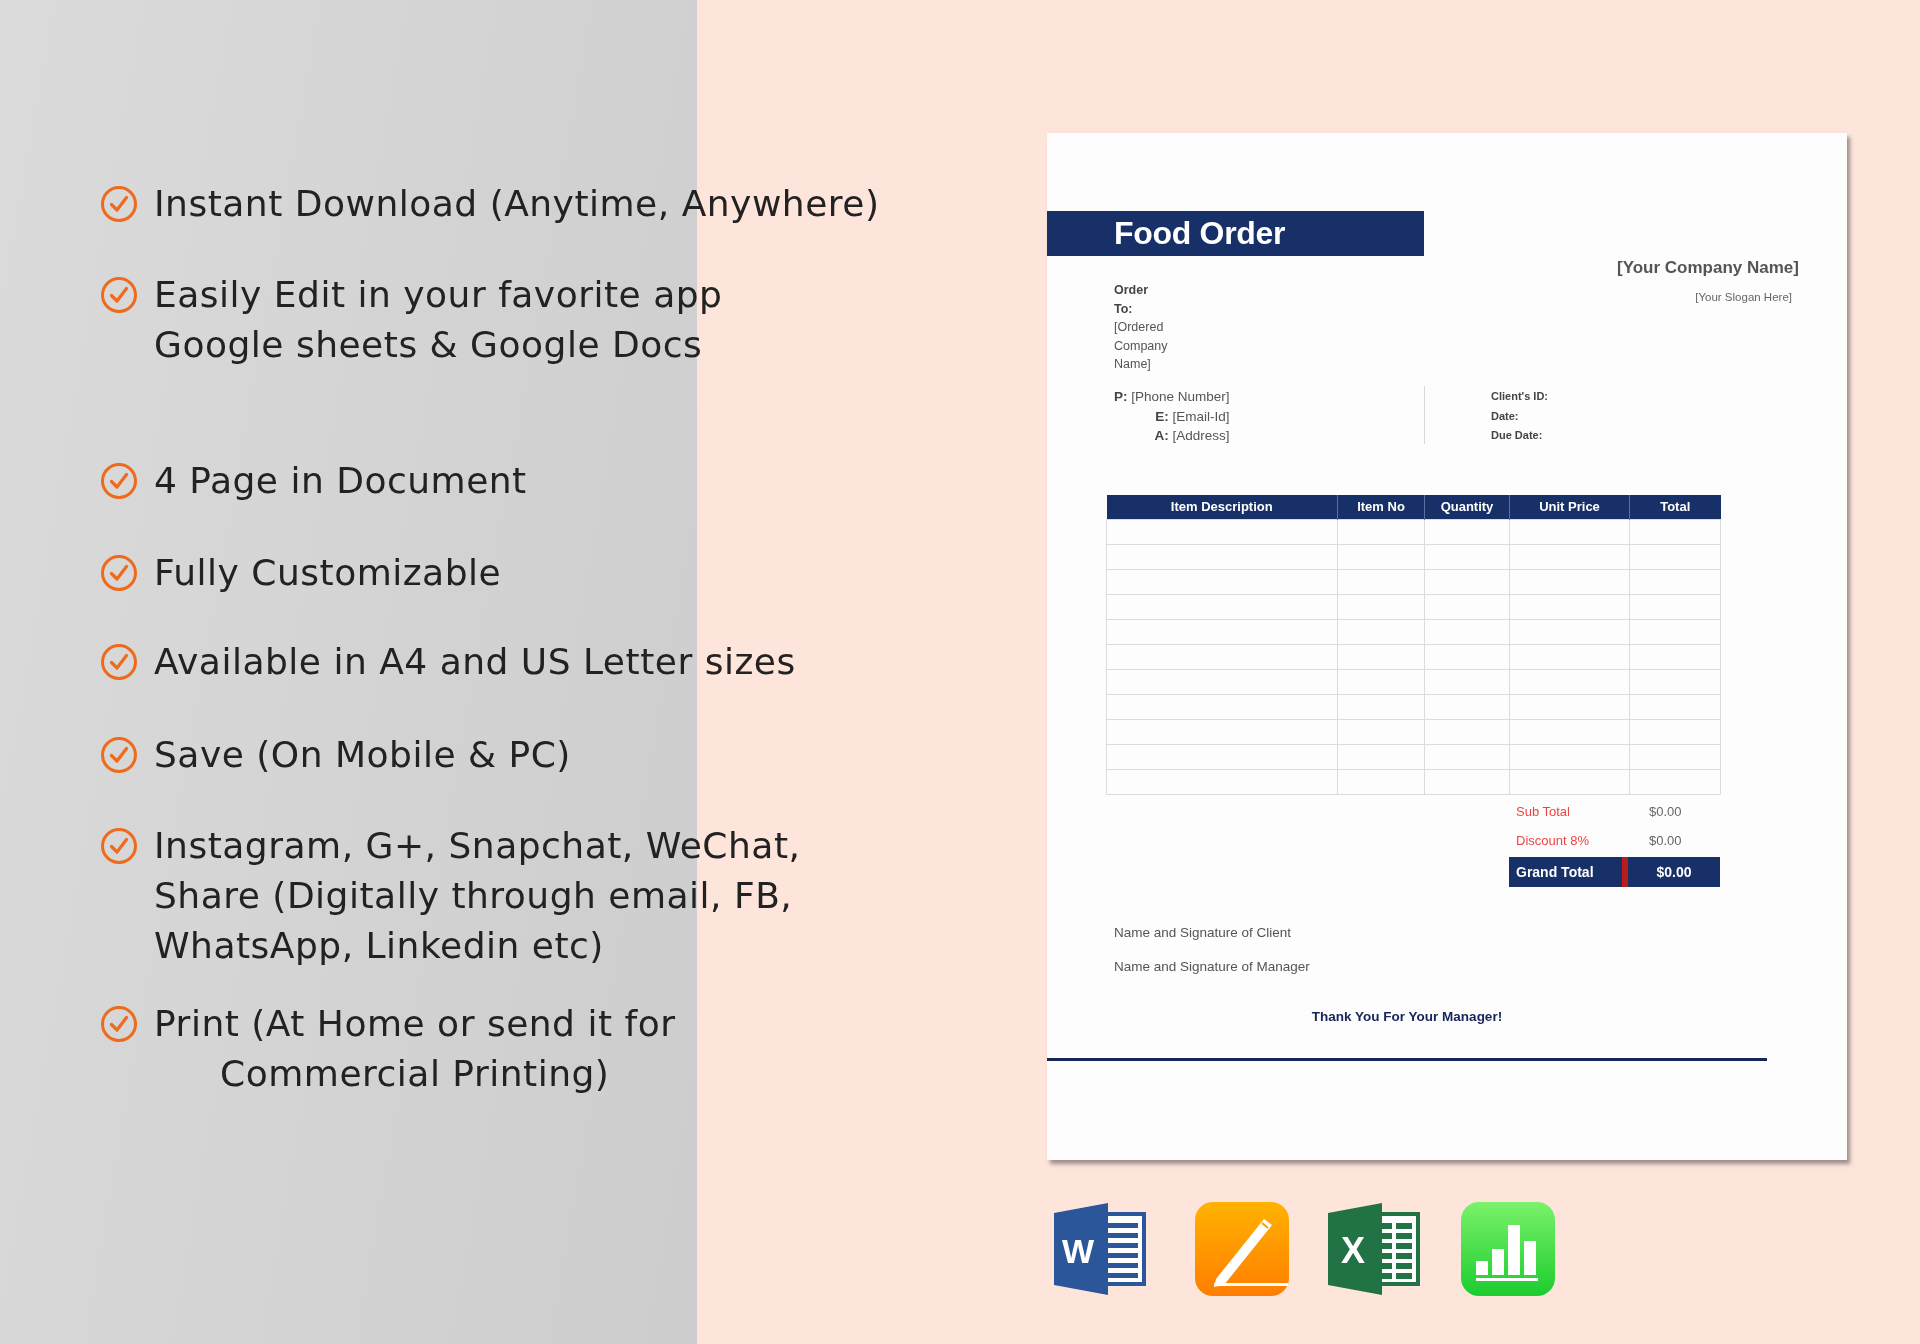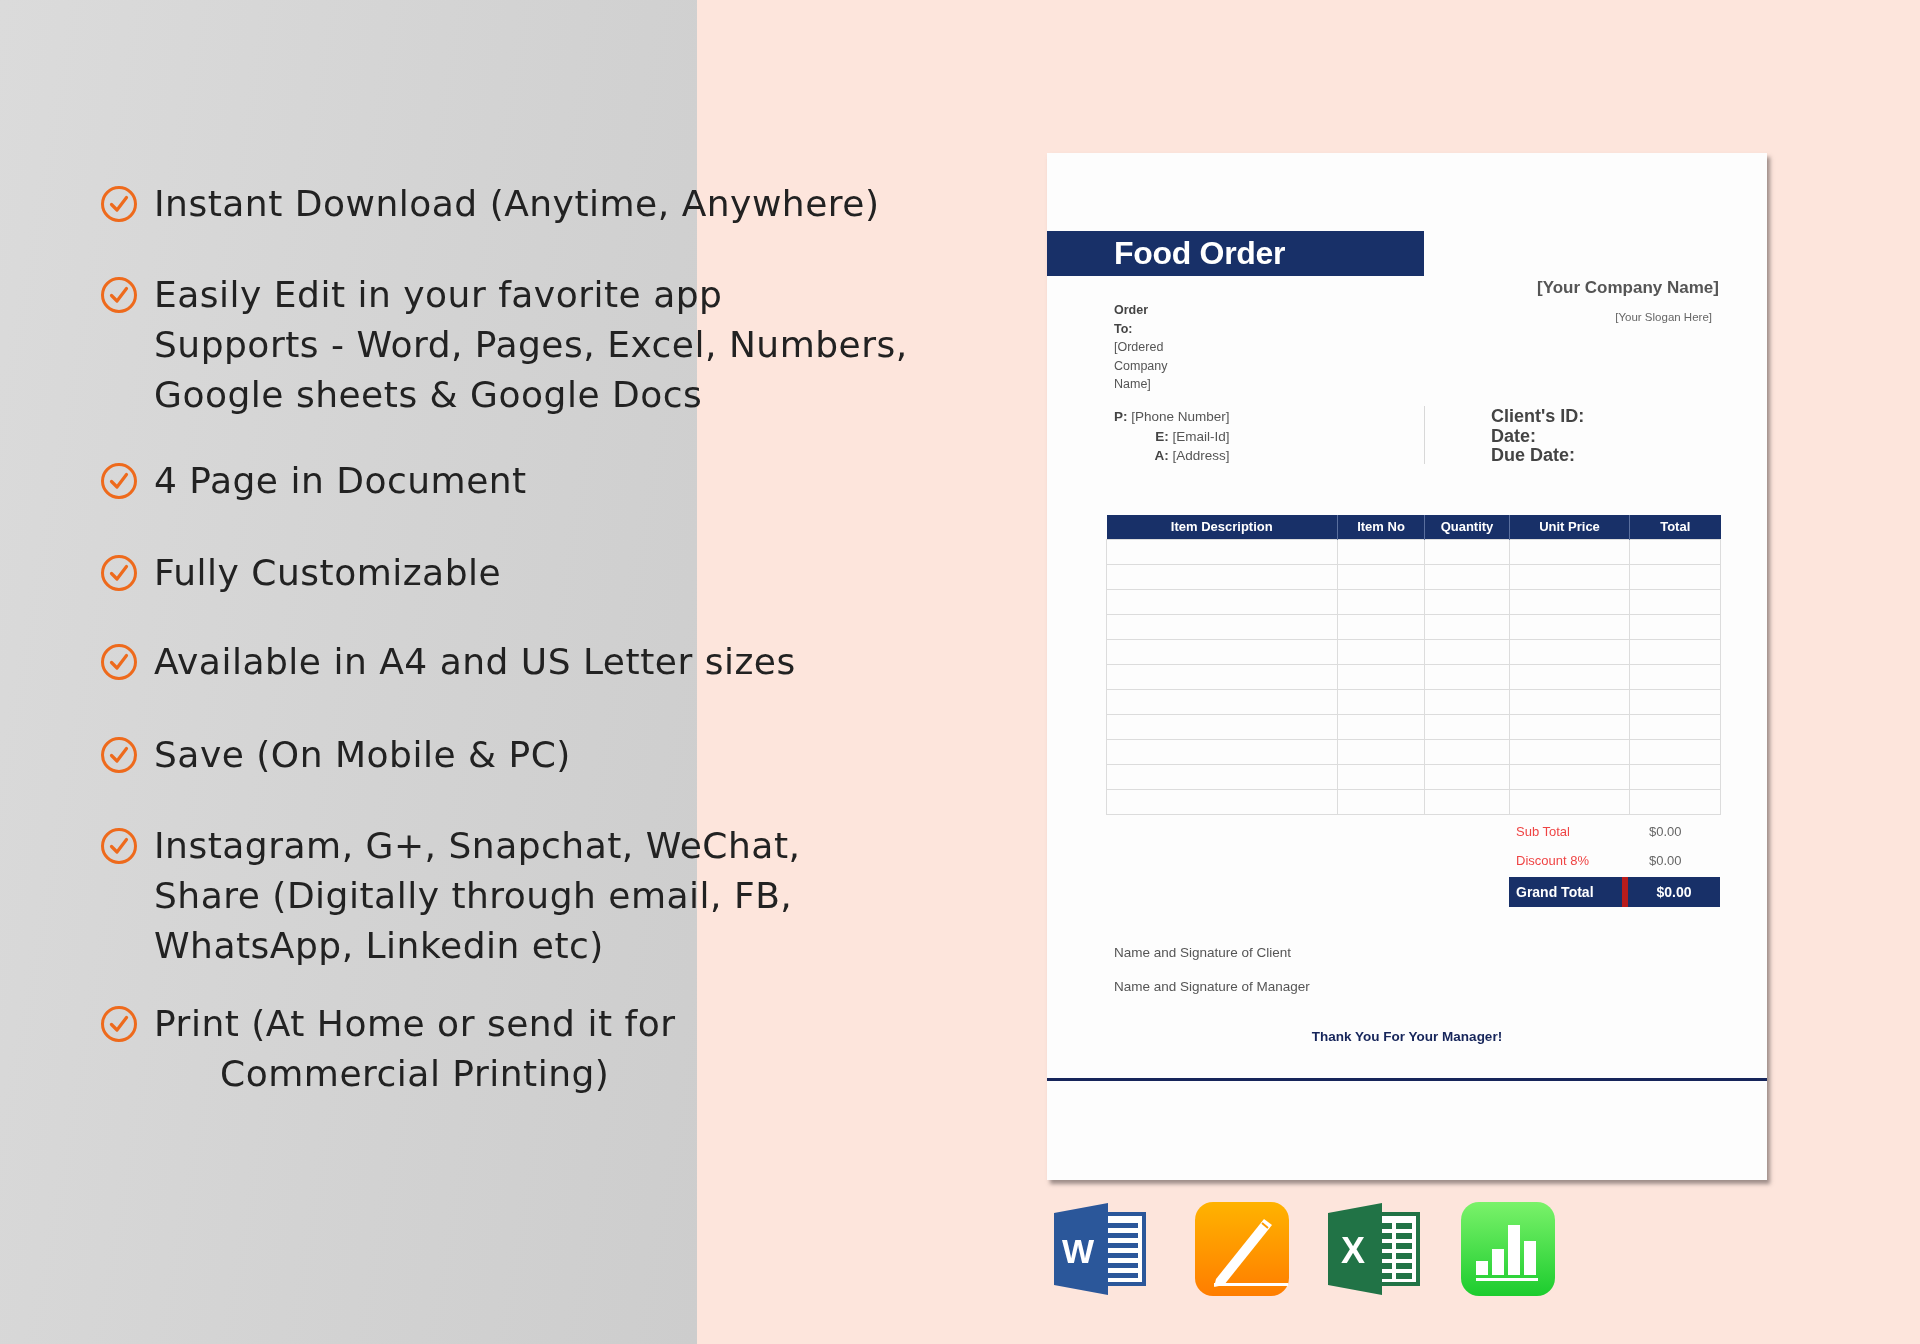--- a/index.html
+++ b/index.html
@@ -22,43 +22,42 @@
     width: 38px; height: 38px;
   }
   .feature-text {
     position: absolute; left: 54px; white-space: nowrap;
     font-family: "DejaVu Sans", sans-serif;
     font-size: 36px; line-height: 50px; color: #222222;
     letter-spacing: 0.5px;
   }
   
   .page {
-    position: absolute; left: 1047px; top: 133px; width: 720px; height: 1027px;
+    position: absolute; left: 1047px; top: 133px; width: 800px; height: 1027px;
     background: #fdfdfd;
     box-shadow: 3px 4px 4px rgba(80,70,70,0.55);
-    margin-top: 20px;
   }
   .banner {
     position: absolute; left: 0; top: 78px; width: 377px; height: 45px;
     background: #183068;
   }
   .banner-title {
     position: absolute; left: 67px; top: 4px;
     font-family: "Liberation Sans", sans-serif; font-weight: bold;
     font-size: 32px; color: #ffffff; letter-spacing: -0.3px;
   }
   .doc-text { position: absolute; font-family: "Liberation Sans", sans-serif; color: #555; white-space: nowrap; }
   .order-to { left: 67px; top: 148px; font-size: 12.5px; line-height: 18.5px; }
   .order-to .b { font-weight: bold; color: #444; }
   .company { right: 48px; top: 125px; font-size: 17px; font-weight: bold; color: #555; }
   .slogan { right: 55px; top: 158px; font-size: 11.5px; color: #666; }
   .contact { left: 67px; top: 254px; font-size: 13.5px; line-height: 19.5px; text-align: right; }
   .contact b { color: #444; }
   .vdiv { position: absolute; left: 377px; top: 253px; width: 1px; height: 58px; background: #d8d8d8; }
-  .client { left: 444px; top: 254px; font-size: 18px; line-height: 19.5px; font-weight: bold; color: #444; }
+  .client { left: 444px; top: 254px; font-size: 11px; line-height: 19.5px; font-weight: bold; color: #444; }
   .items-table {
     position: absolute; left: 59px; top: 362px; width: 614px;
     border-collapse: collapse; table-layout: fixed;
   }
   .items-table th {
     background: #183068; color: #fff; height: 24px;
     font-family: "Liberation Sans", sans-serif; font-size: 13px; font-weight: bold;
     border-left: 1px solid #5a6f9e; text-align: center;
   }
   .items-table th:first-child { border-left: none; }
@@ -101,21 +100,20 @@
     </div>
   </div>
 
   <div class="feature" style="top:276px;">
     <svg class="check" viewBox="0 0 38 38">
         <circle cx="19" cy="19" r="16.5" fill="none" stroke="#ee6a1c" stroke-width="3"></circle>
         <path d="M11.5 19.5 L17 25 L26.5 12.5" fill="none" stroke="#ee6a1c" stroke-width="3.2" stroke-linecap="round" stroke-linejoin="round"></path>
       </svg>
     <div class="feature-text" style="top:-6px;">
       <div>Easily Edit in your favorite app</div>
-      <div>Supports - Word, Pages, Excel, Numbers,</div>
       <div>Google sheets &amp; Google Docs</div>
     </div>
   </div>
 
   <div class="feature" style="top:462px;">
     <svg class="check" viewBox="0 0 38 38">
         <circle cx="19" cy="19" r="16.5" fill="none" stroke="#ee6a1c" stroke-width="3"></circle>
         <path d="M11.5 19.5 L17 25 L26.5 12.5" fill="none" stroke="#ee6a1c" stroke-width="3.2" stroke-linecap="round" stroke-linejoin="round"></path>
       </svg>
     <div class="feature-text" style="top:-6px;">

